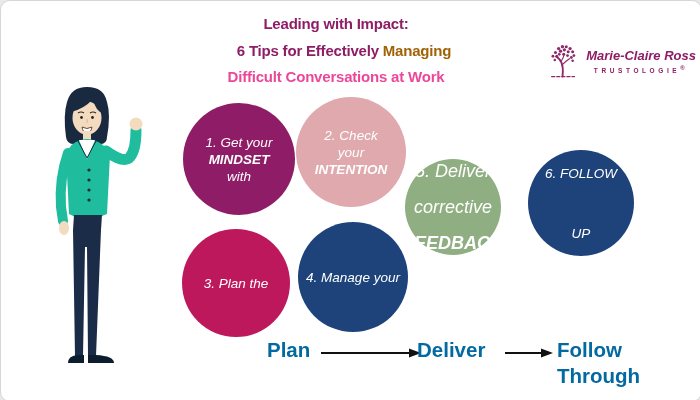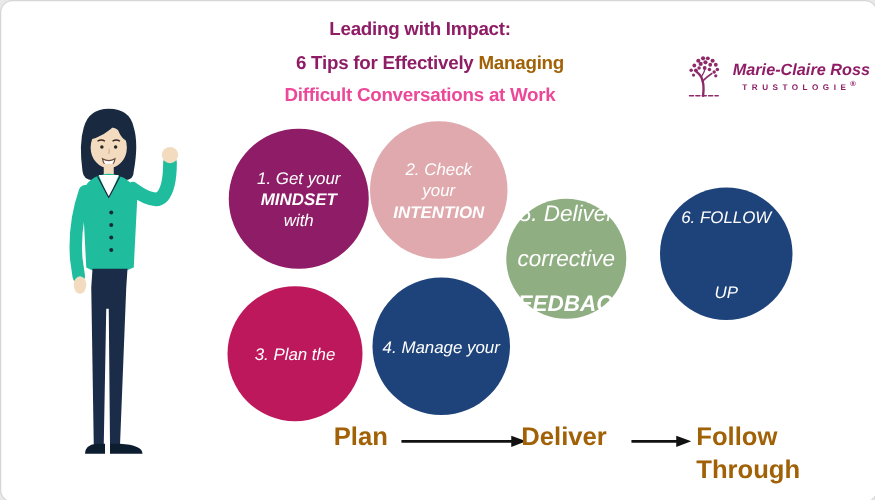--- a/index.html
+++ b/index.html
@@ -27,21 +27,21 @@
   }
   .circle span{display:block;}
   .circle .b{font-weight:bold;}
   .c1{left:182px;top:102px;width:112px;height:112px;}
   .c2{left:295px;top:96px;width:110px;height:110px;}
   .c3{left:181px;top:228px;width:108px;height:108px;}
   .c4{left:297px;top:221px;width:110px;height:110px;}
   .c5{left:404px;top:158px;width:96px;height:96px;font-size:18px;line-height:16px;gap:20px;}
   .c6{left:527px;top:149px;width:106px;height:106px;}
   
-  .flow-label{position:absolute;font-weight:bold;font-size:20.5px;color:#a16207;line-height:26px;}
+  .flow-label{position:absolute;font-weight:bold;font-size:20.5px;color:#0369a1;line-height:26px;}
   .fl-plan{left:266px;top:336px;}
   .fl-deliver{left:416px;top:336px;}
   .fl-follow{left:556px;top:336px;width:86px;}
   .arrow{position:absolute;}
   .a1{left:320px;top:346px;}
   .a2{left:504px;top:346px;}
   
   .woman{position:absolute;left:25px;top:66px;width:150px;height:310px;}
 </style>
 </head>

